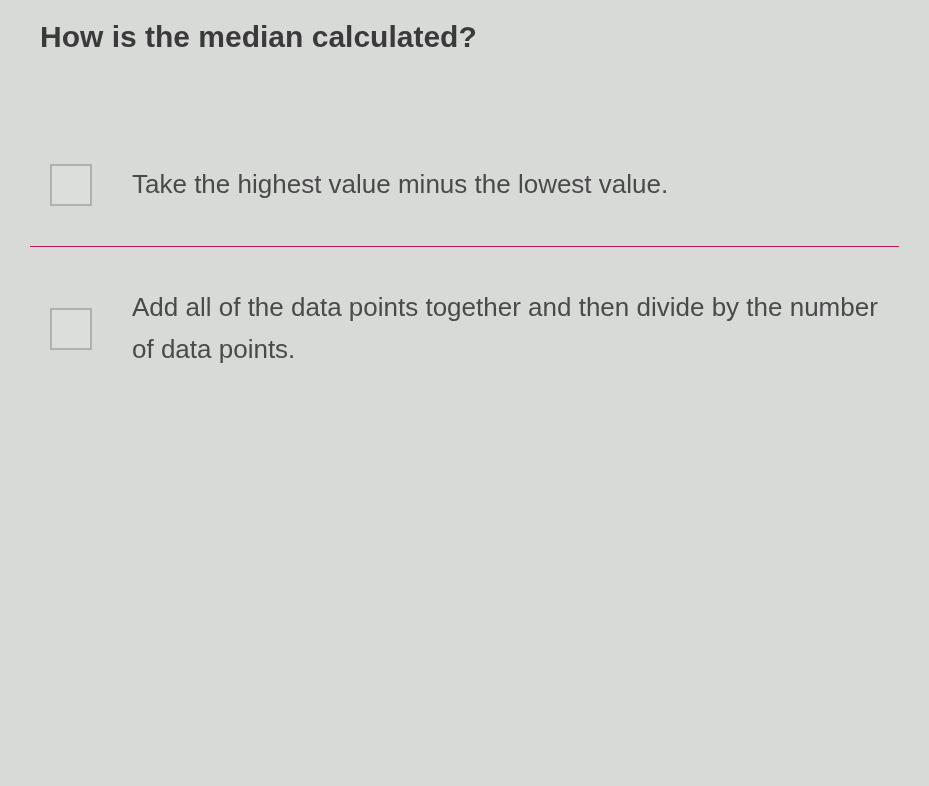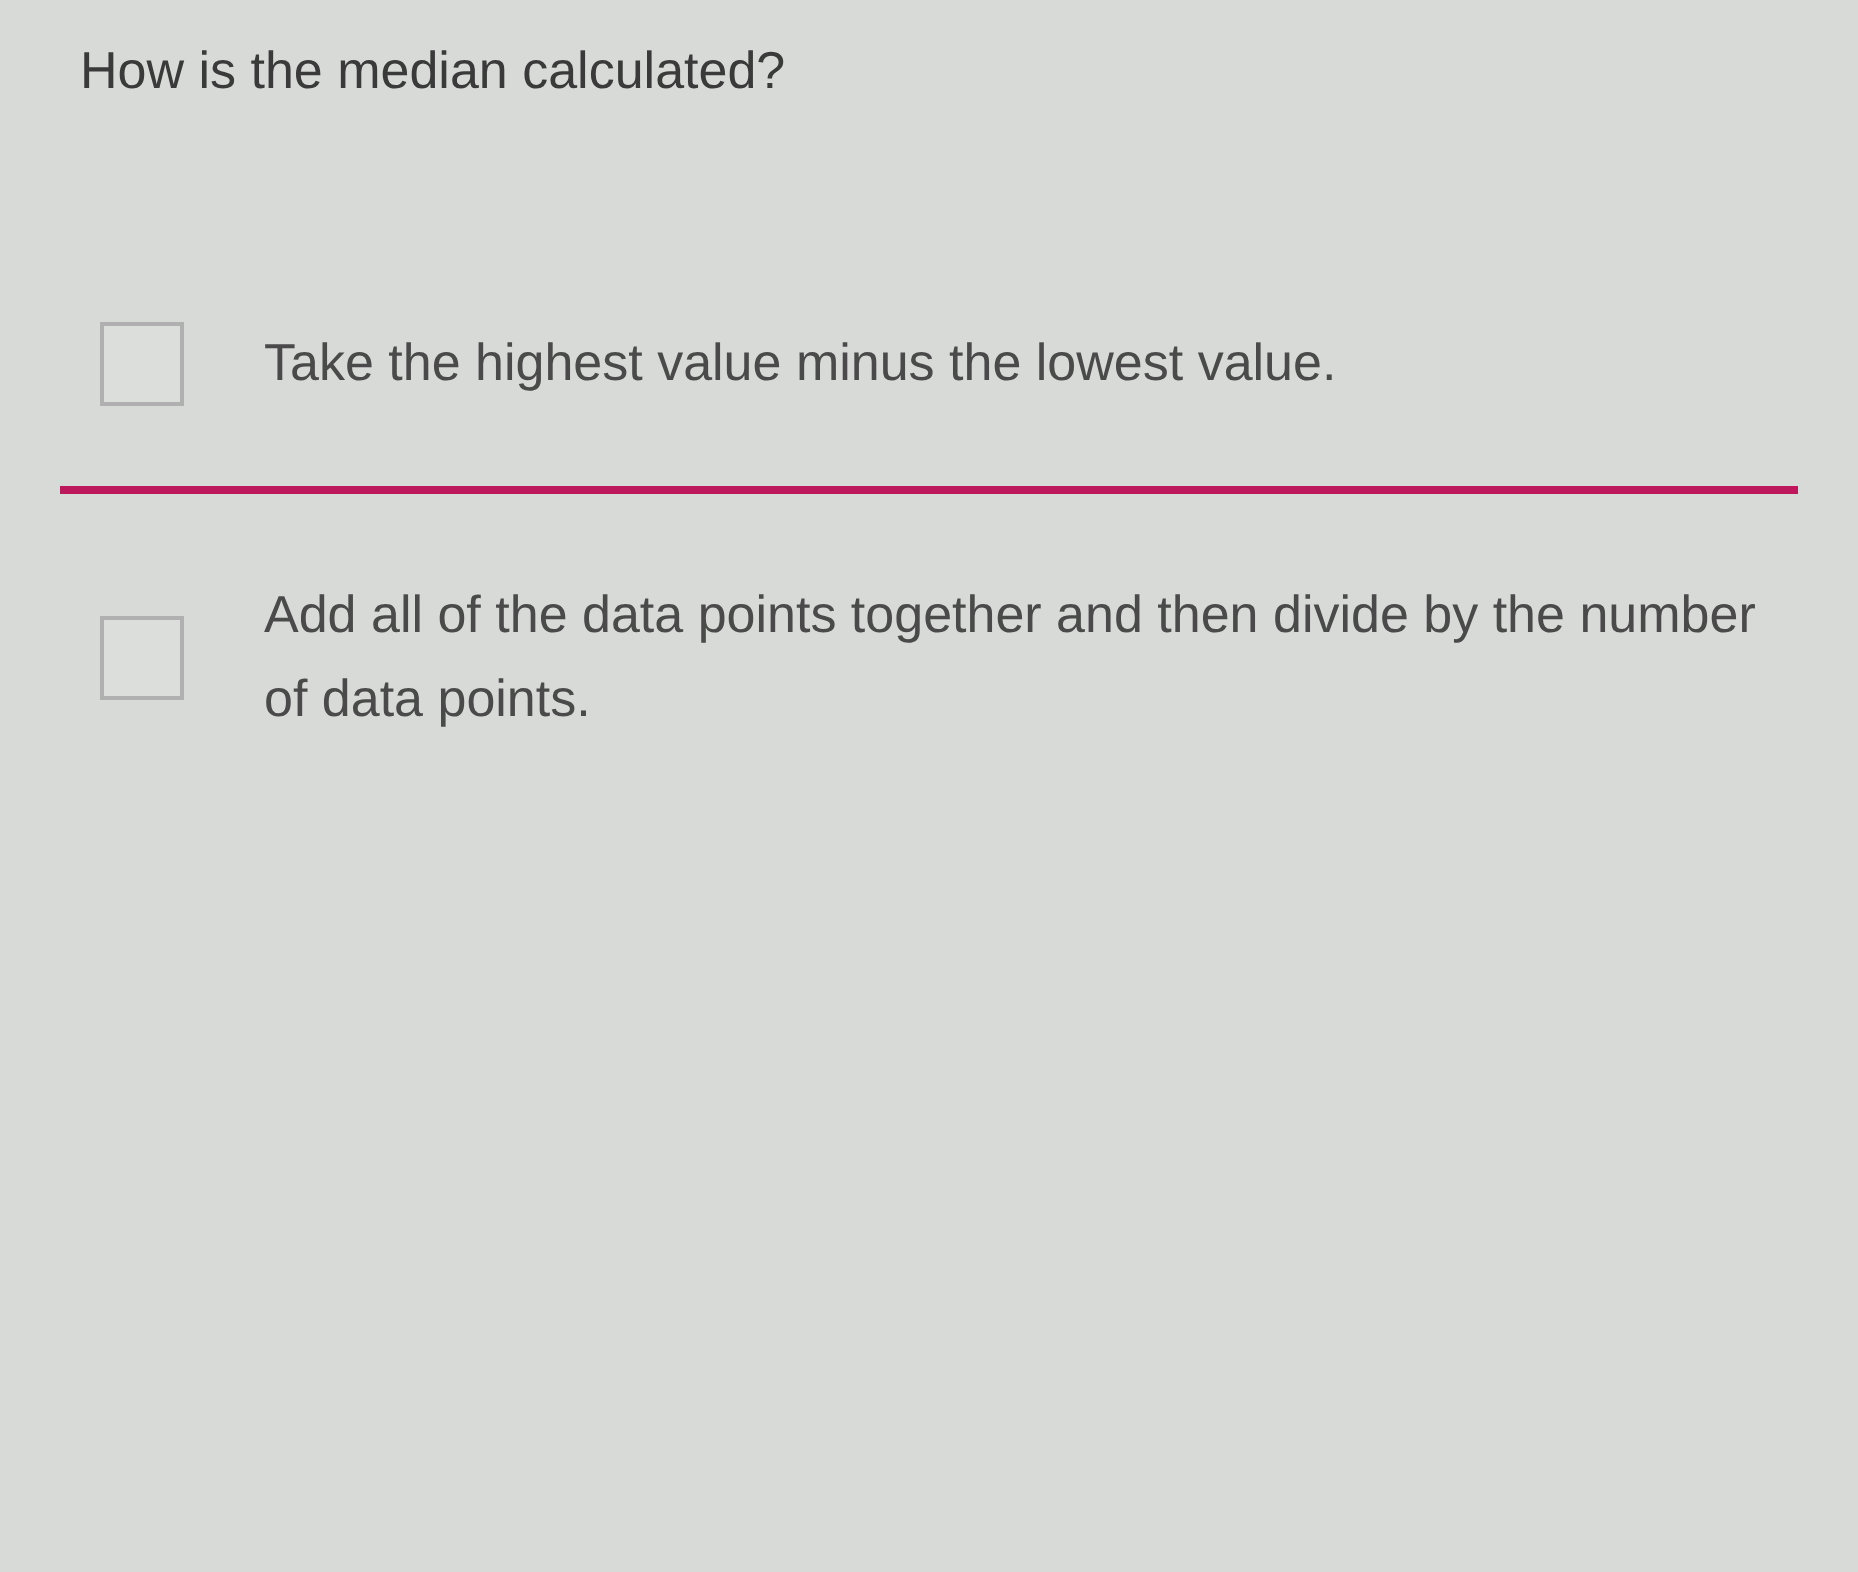--- a/index.html
+++ b/index.html
@@ -9,35 +9,35 @@
     }
     body {
       font-family: Arial, Helvetica, sans-serif;
       background: #d8dad8;
       width: 929px;
       height: 786px;
       padding: 20px 30px;
       color: #4a4a4a;
     }
     .question {
-      font-size: 26px;
-      font-weight: normal;
+      font-size: 30px;
+      font-weight: bold;
       color: #3a3a3a;
       margin-bottom: 100px;
       padding-left: 10px;
     }
     .options {
       display: flex;
       flex-direction: column;
     }
     .option-row {
       display: flex;
       align-items: center;
       padding: 40px 20px;
-      border-bottom: 4px solid #be185d;
+      border-bottom: 1px solid #be185d;
       gap: 40px;
     }
     .option-row:first-child {
       padding-top: 10px;
     }
     .option-row:last-child {
       border-bottom: none;
       padding-bottom: 10px;
     }
     .checkbox {

